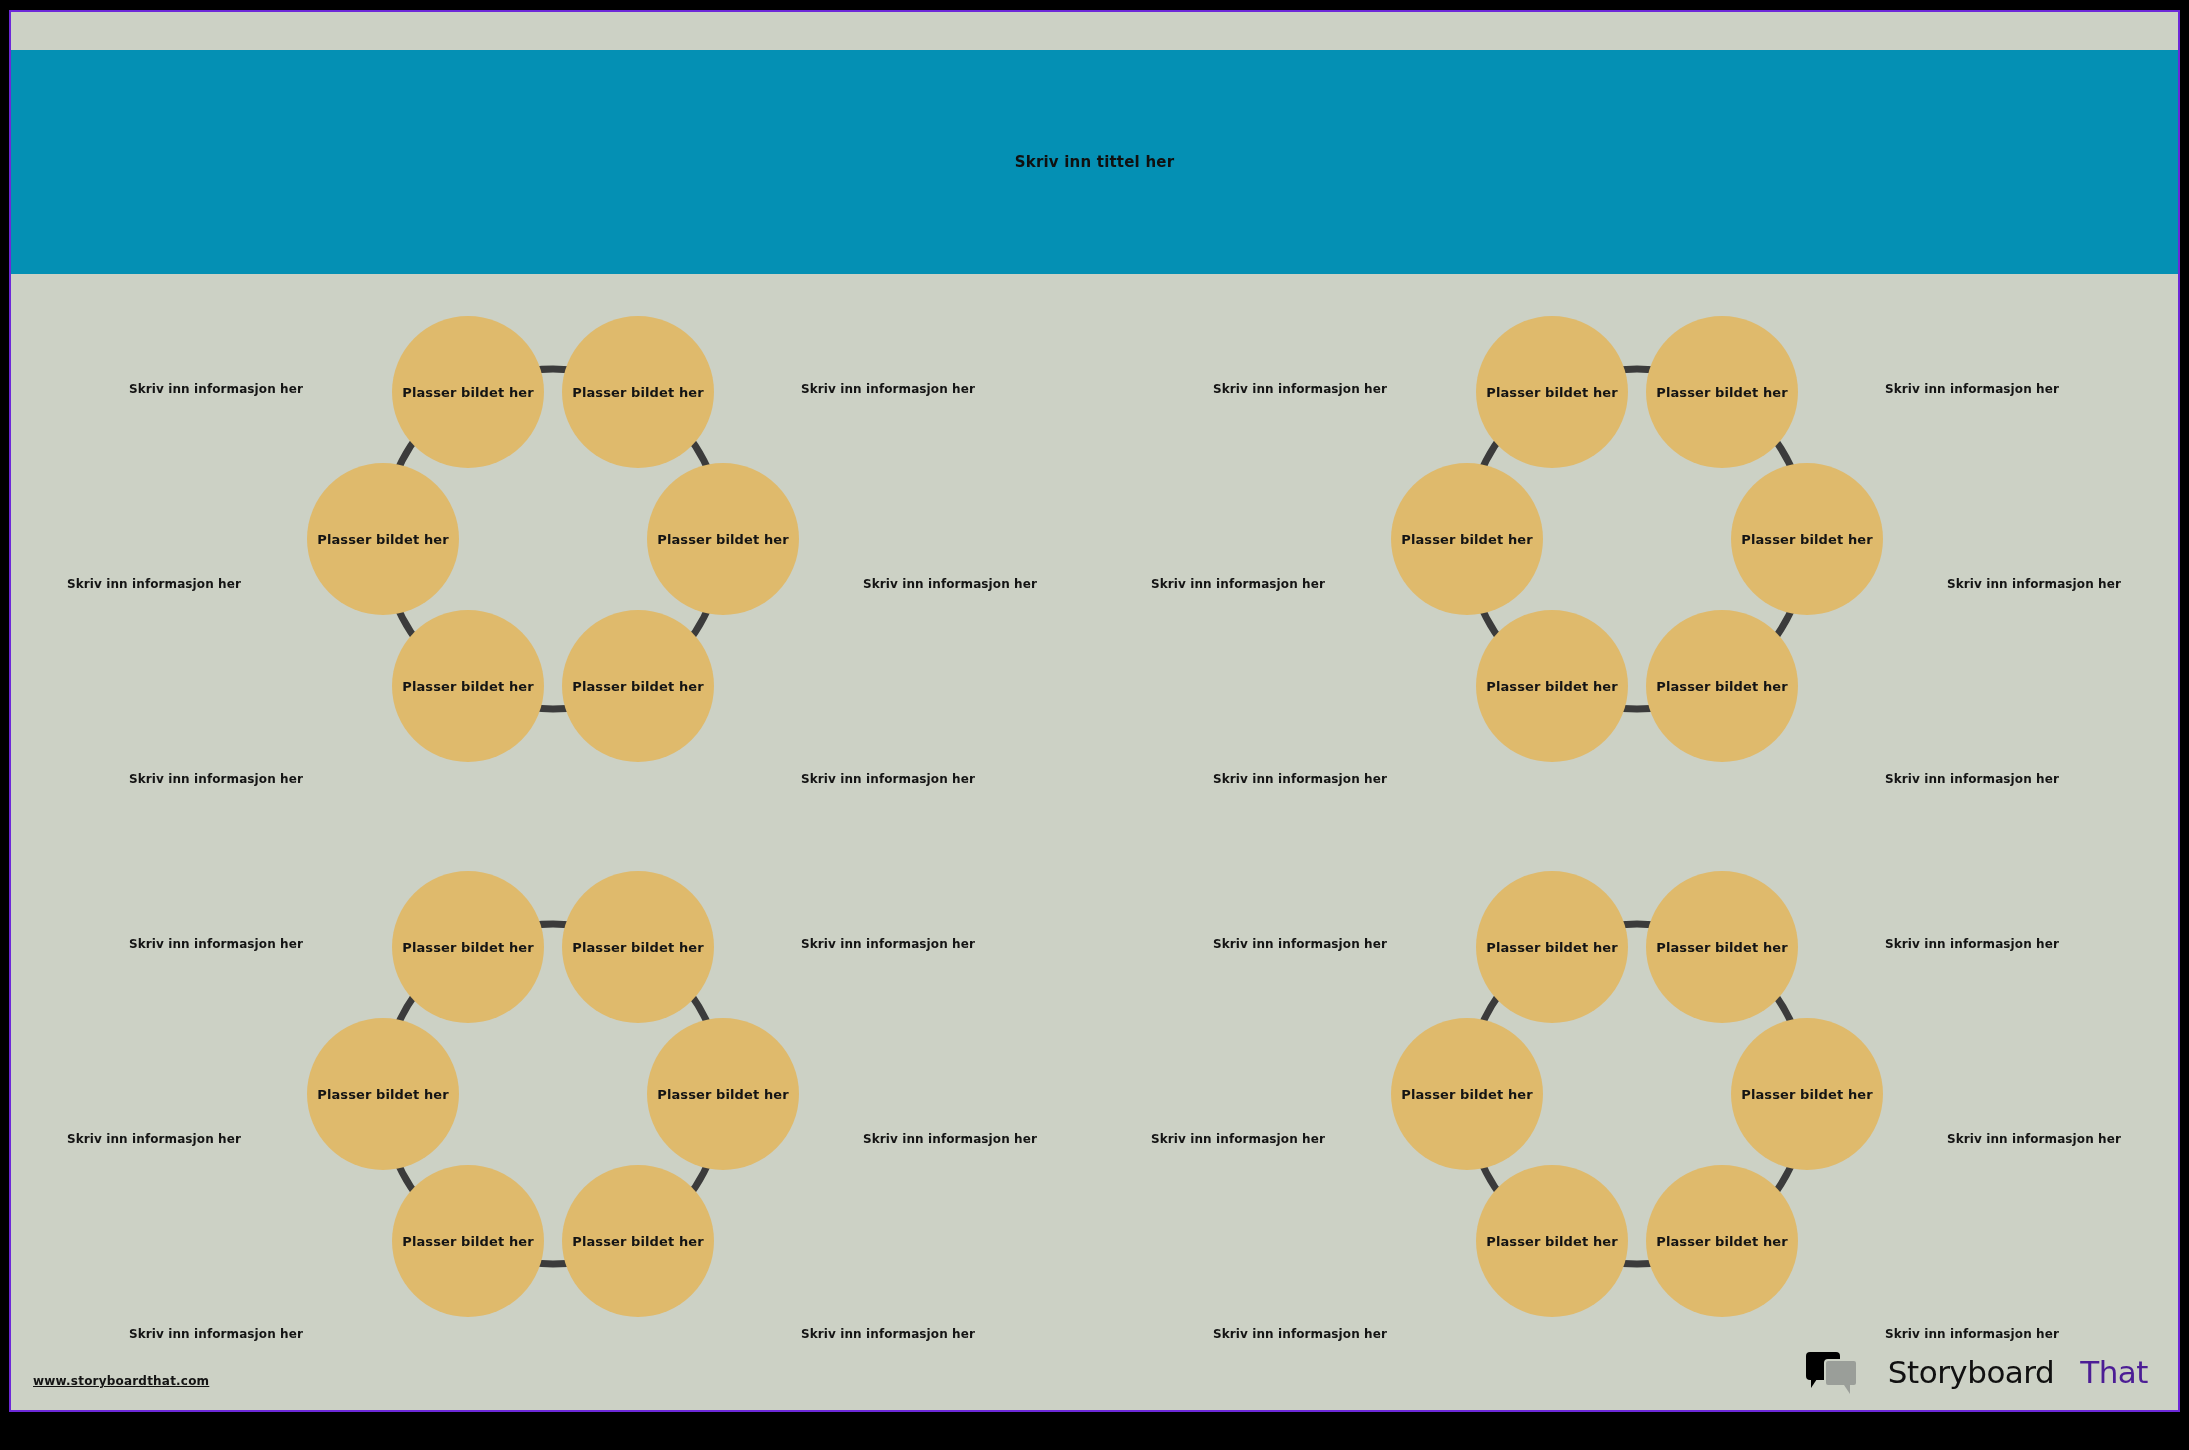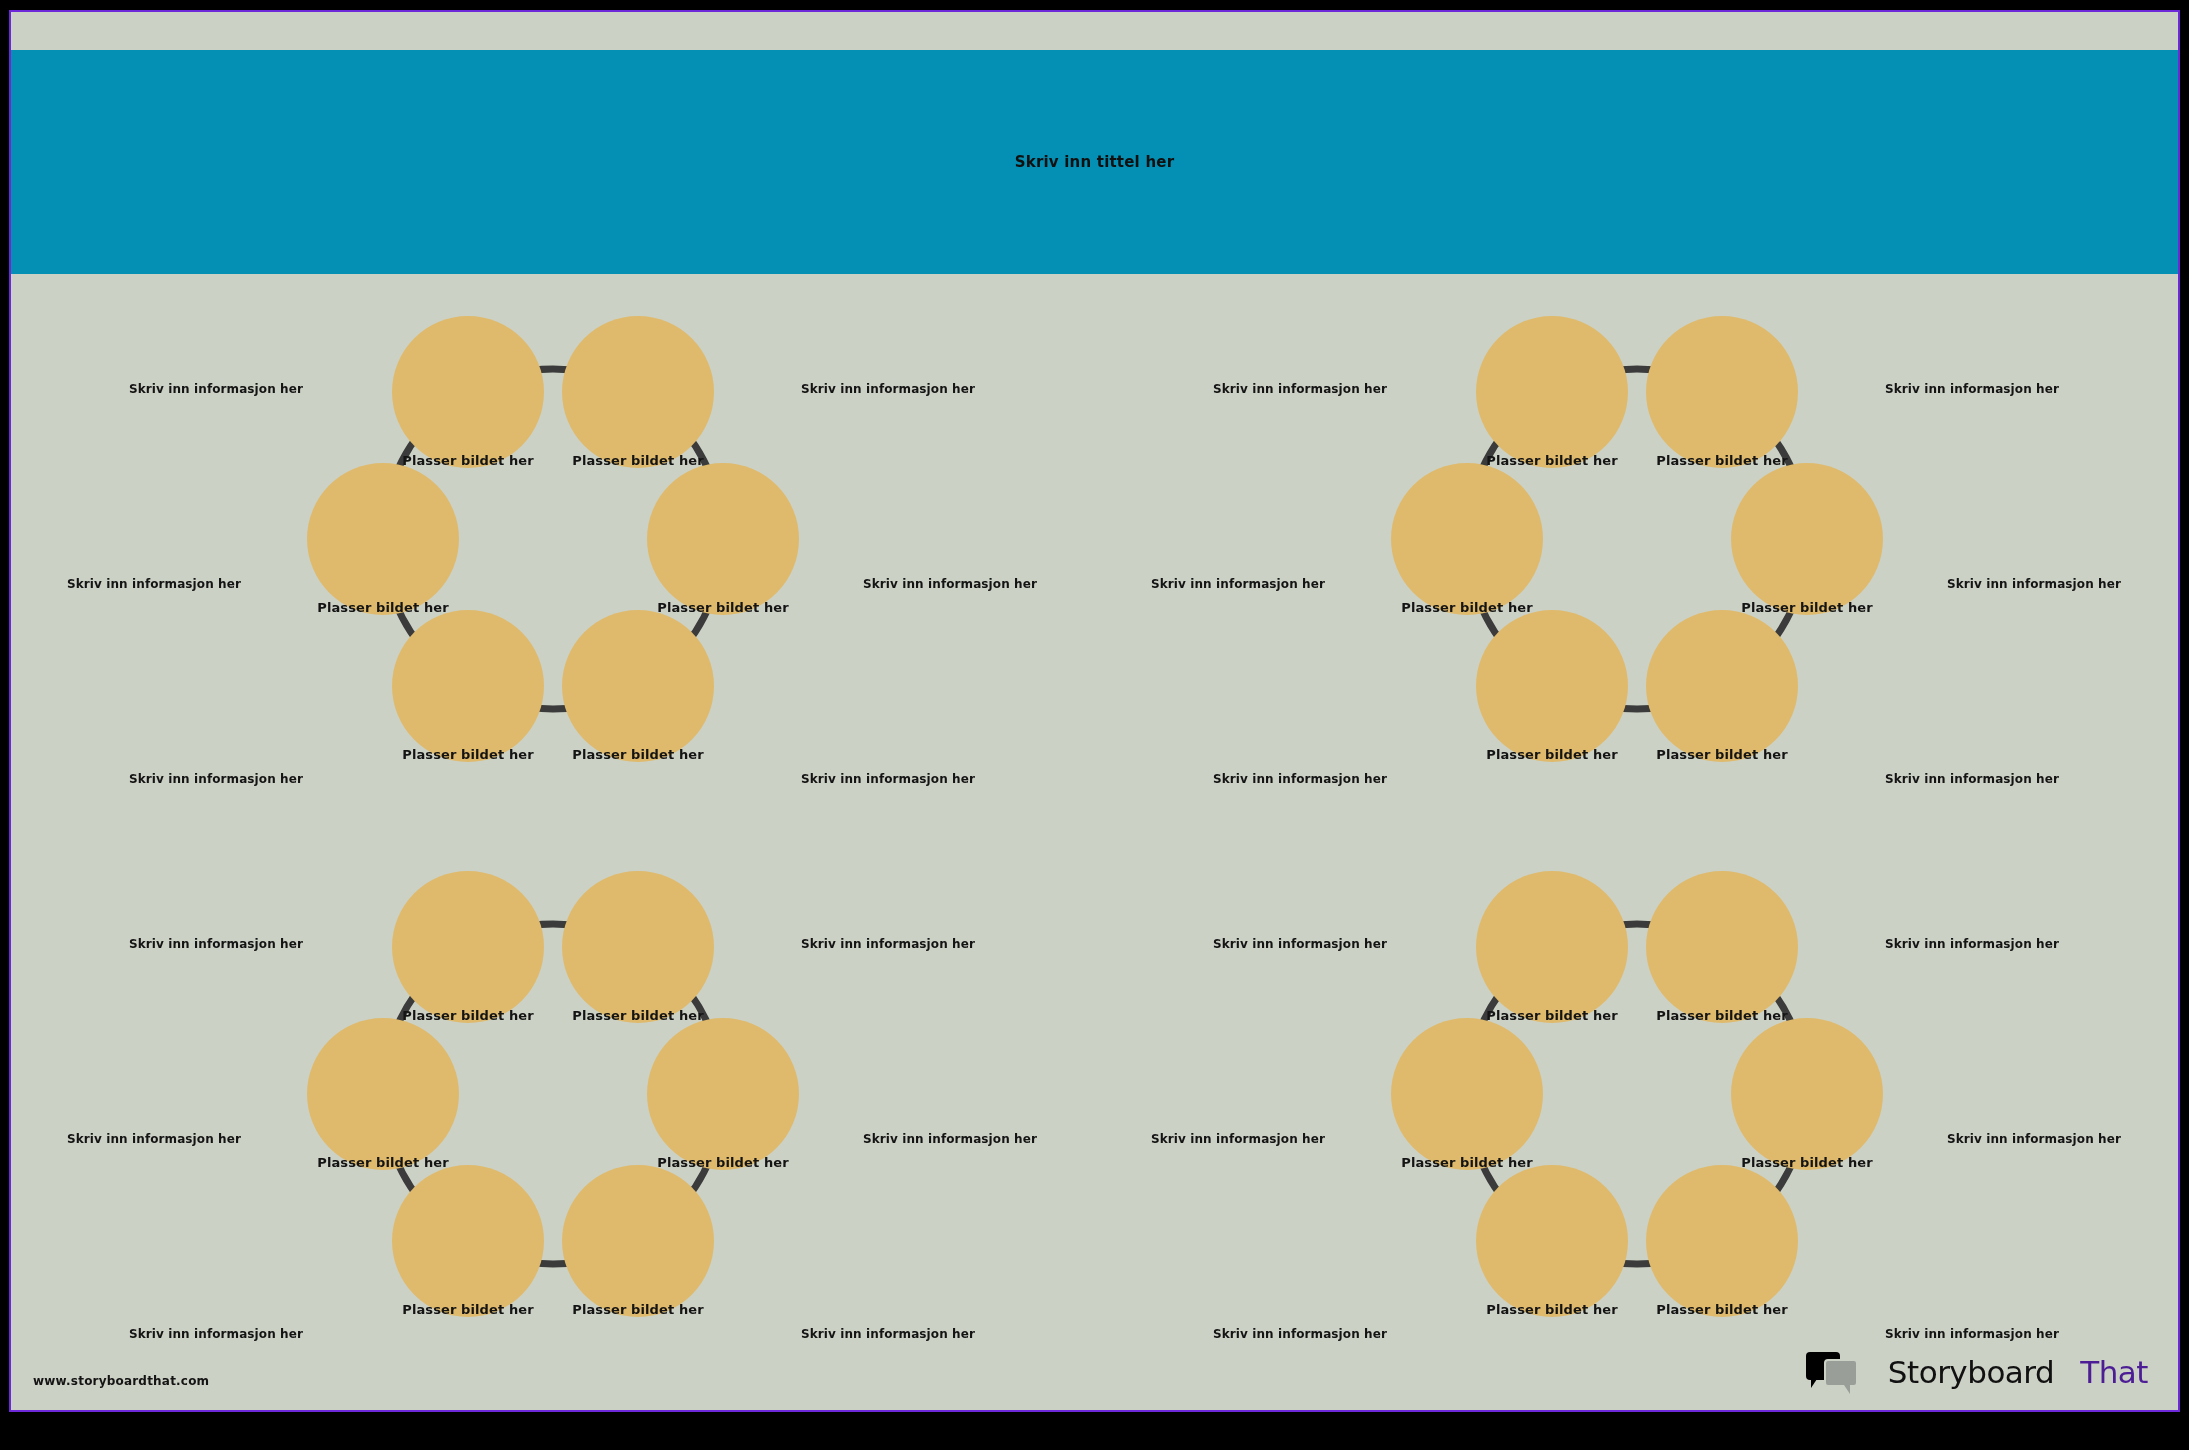--- a/index.html
+++ b/index.html
@@ -84,21 +84,21 @@
     overflow: visible;
   }
 
   .node {
     position: absolute;
     width: 152px;
     height: 152px;
     border-radius: 50%;
     background: #dfba6c;
     display: flex;
-    align-items: flex-end;
+    align-items: center;
     justify-content: center;
     text-align: center;
     transform: translate(-50%, -50%);
   }
   .node-label {
     font-family: "DejaVu Sans", sans-serif;
     font-size: 13px;
     font-weight: 700;
     color: #141414;
     letter-spacing: 0.1px;
@@ -138,20 +138,21 @@
   
   #footer-url {
     position: absolute;
     left: 22px;
     bottom: 22px;
     font-family: "DejaVu Sans", sans-serif;
     font-size: 12px;
     font-weight: 700;
     color: #141414;
     letter-spacing: 0.2px;
+    text-decoration: underline;
   }
 
   #brand-logo {
     position: absolute;
     right: 30px;
     bottom: 18px;
     display: flex;
     align-items: center;
     gap: 26px;
   }

